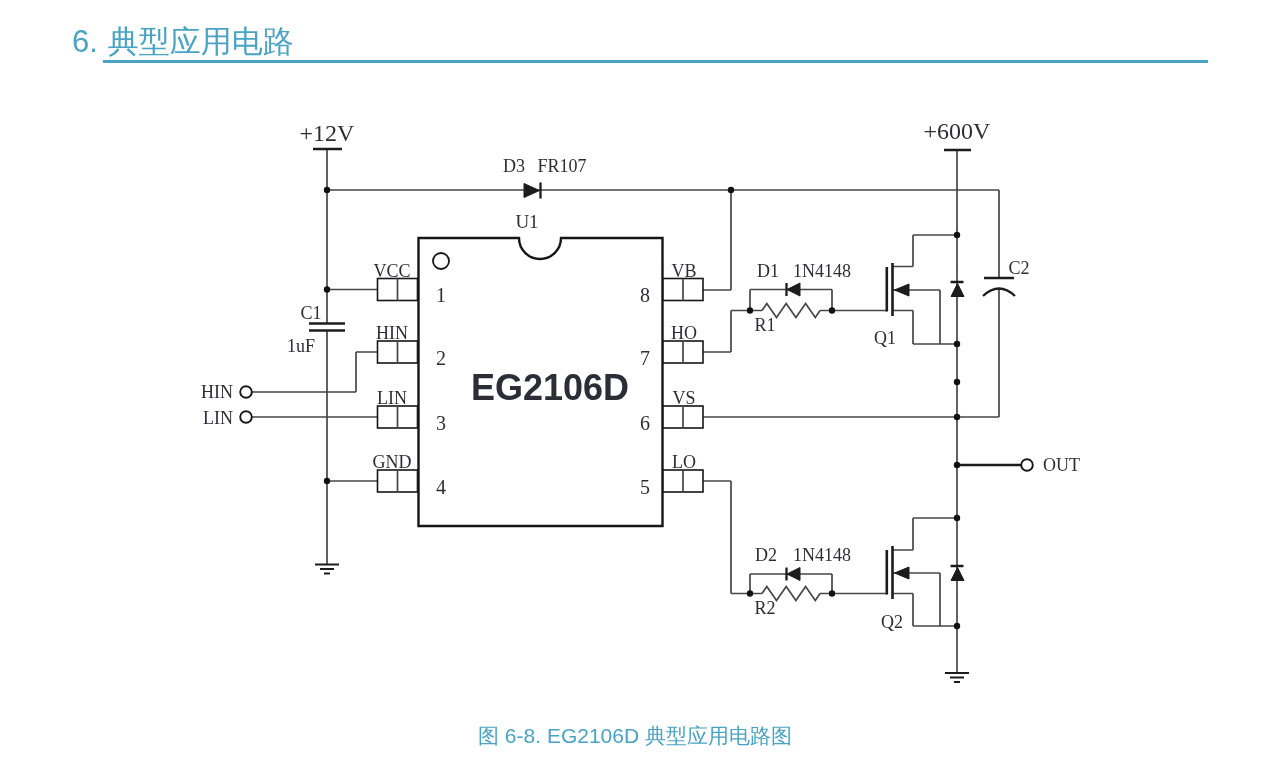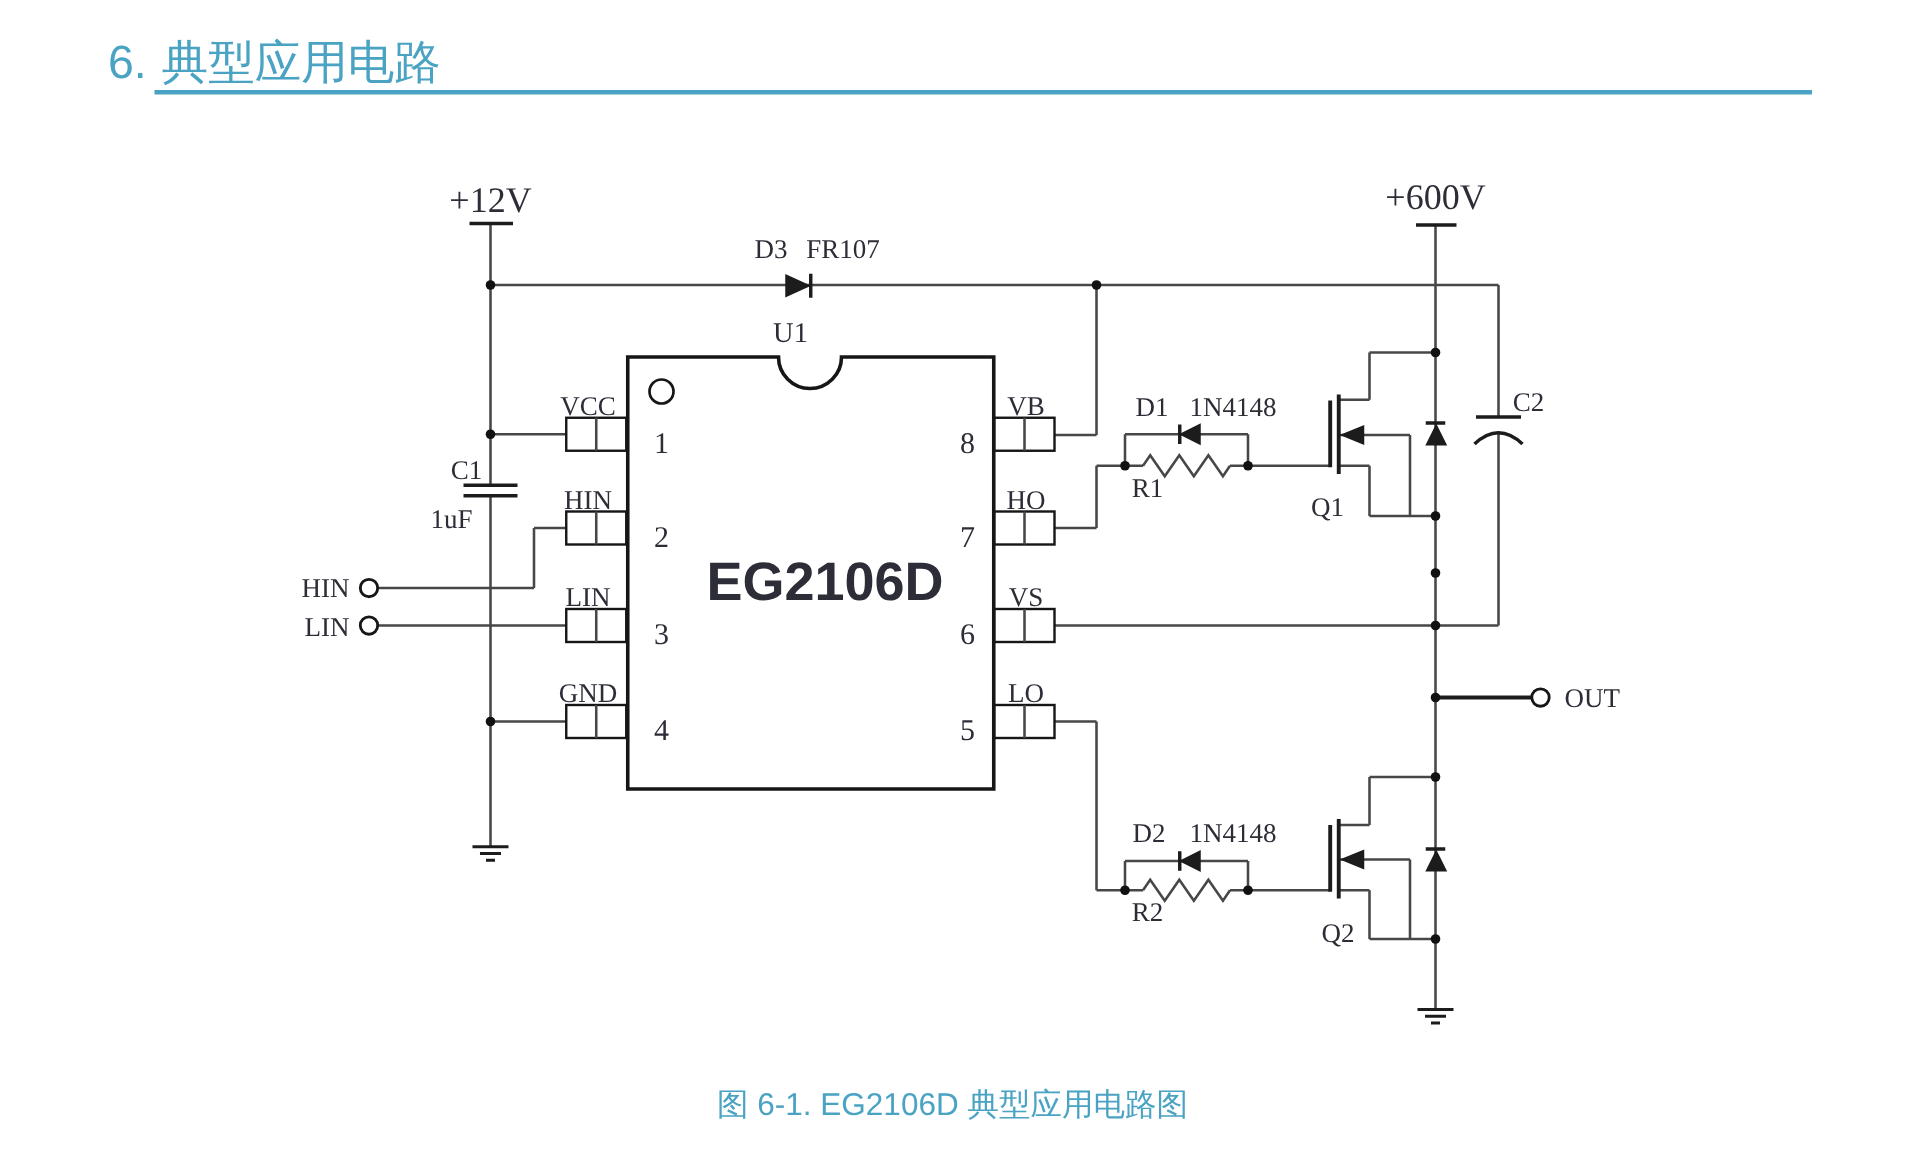--- a/index.html
+++ b/index.html
@@ -168,14 +168,14 @@
     <text x="441" y="302" font-size="20" text-anchor="middle">1</text>
     <text x="441" y="364.5" font-size="20" text-anchor="middle">2</text>
     <text x="441" y="429.5" font-size="20" text-anchor="middle">3</text>
     <text x="441" y="493.5" font-size="20" text-anchor="middle">4</text>
     <text x="645" y="302" font-size="20" text-anchor="middle">8</text>
     <text x="645" y="364.5" font-size="20" text-anchor="middle">7</text>
     <text x="645" y="429.5" font-size="20" text-anchor="middle">6</text>
     <text x="645" y="493.5" font-size="20" text-anchor="middle">5</text>
   </svg>
 
-  <div class="caption">图 6-1. EG2106D 典型应用电路图</div>
+  <div class="caption">图 6-8. EG2106D 典型应用电路图</div>
 </div>
 
 </body></html>

